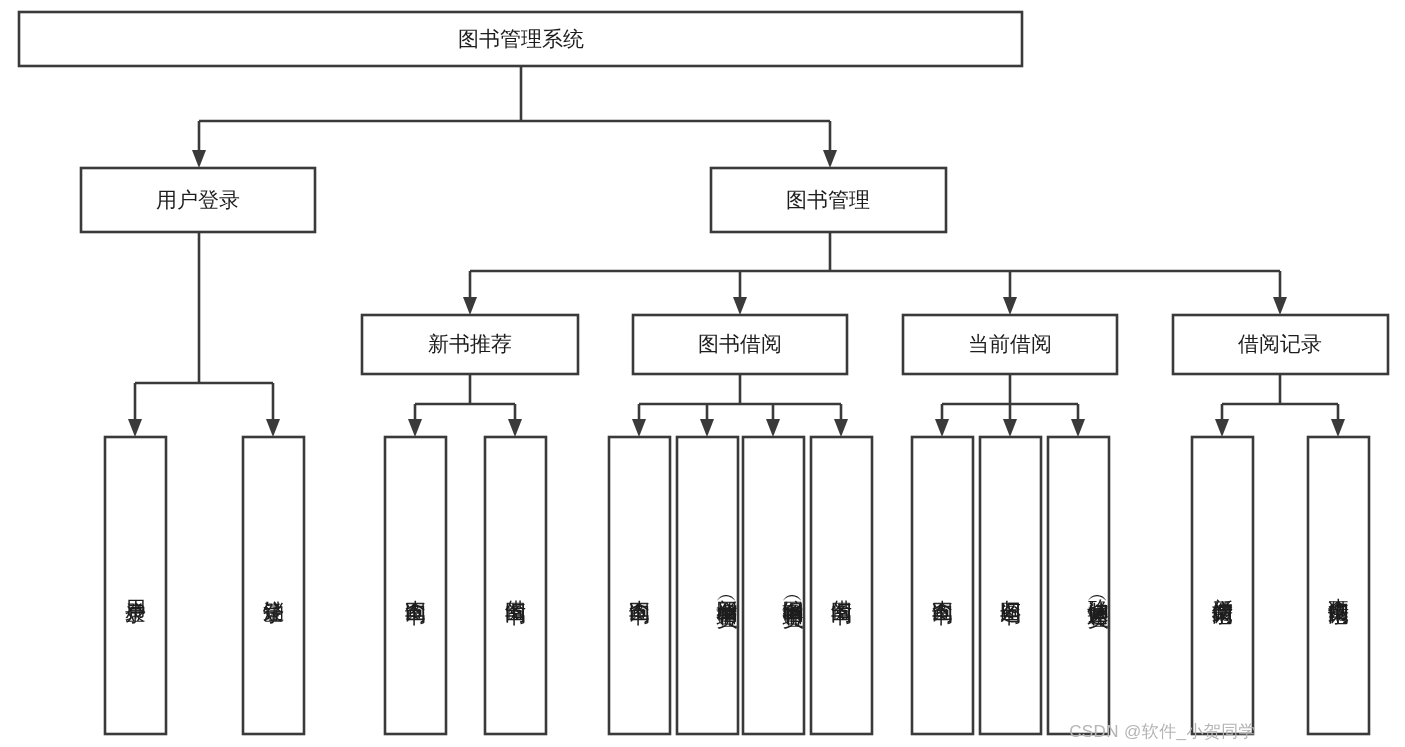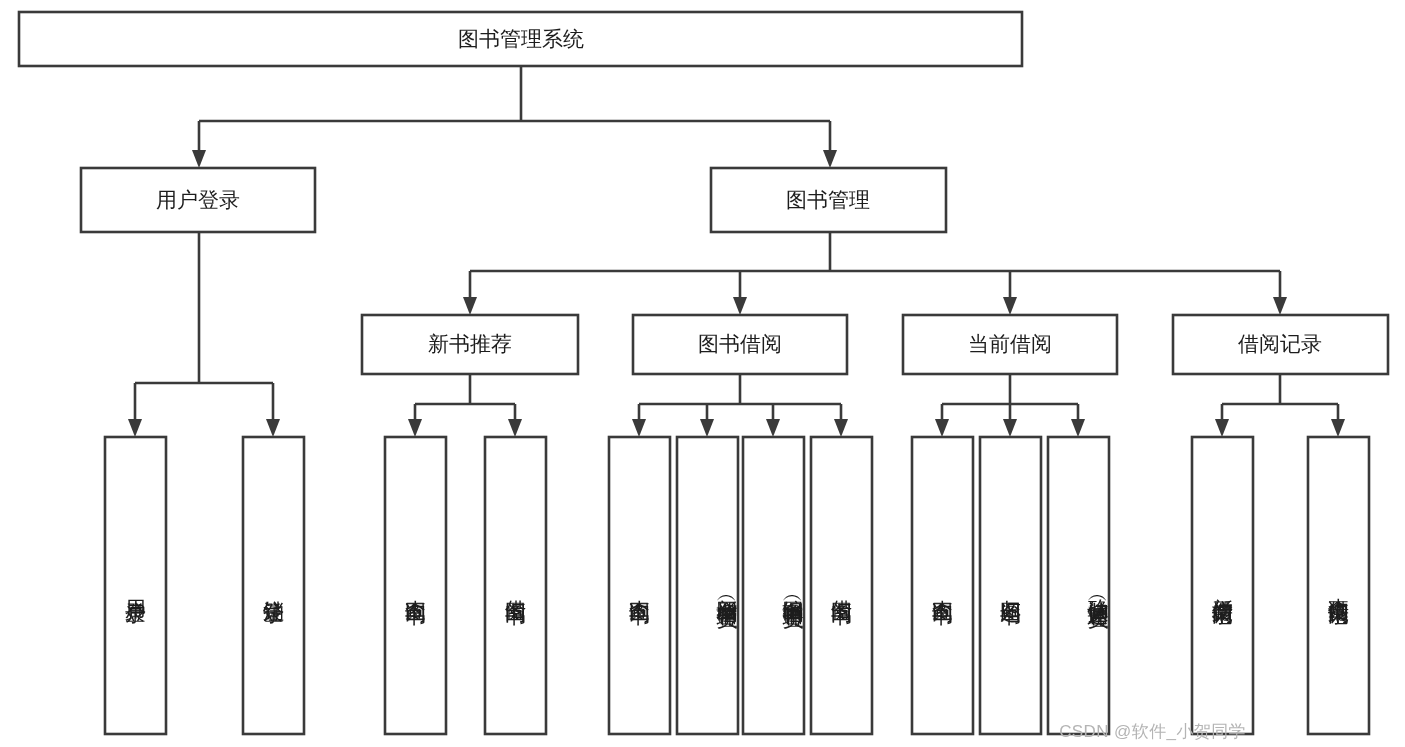--- a/index.html
+++ b/index.html
@@ -59,21 +59,21 @@
     font-family: "Liberation Sans", "DejaVu Sans", sans-serif;
     font-size: 21px;
     line-height: 1.04;
     color: #1d1d1d;
     letter-spacing: 1.5px;
     box-sizing: border-box;
     pointer-events: auto;
   }
   .watermark {
     position: absolute;
-    right: 28px;
+    right: 18px;
     bottom: 4px;
     font-family: "Liberation Sans", "DejaVu Sans", sans-serif;
     font-size: 17px;
     color: #b4b4b4;
     white-space: pre;
     letter-spacing: 0.4px;
   }
 </style>
 </head>
 <body>

